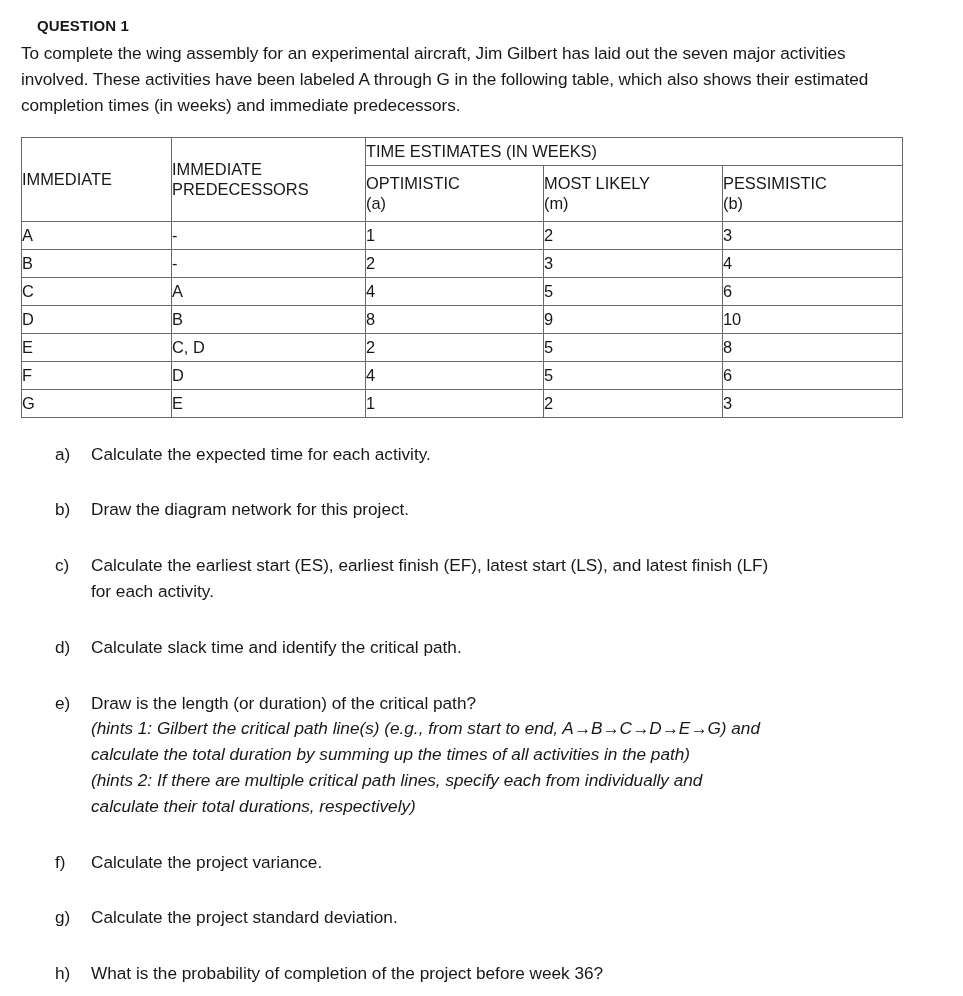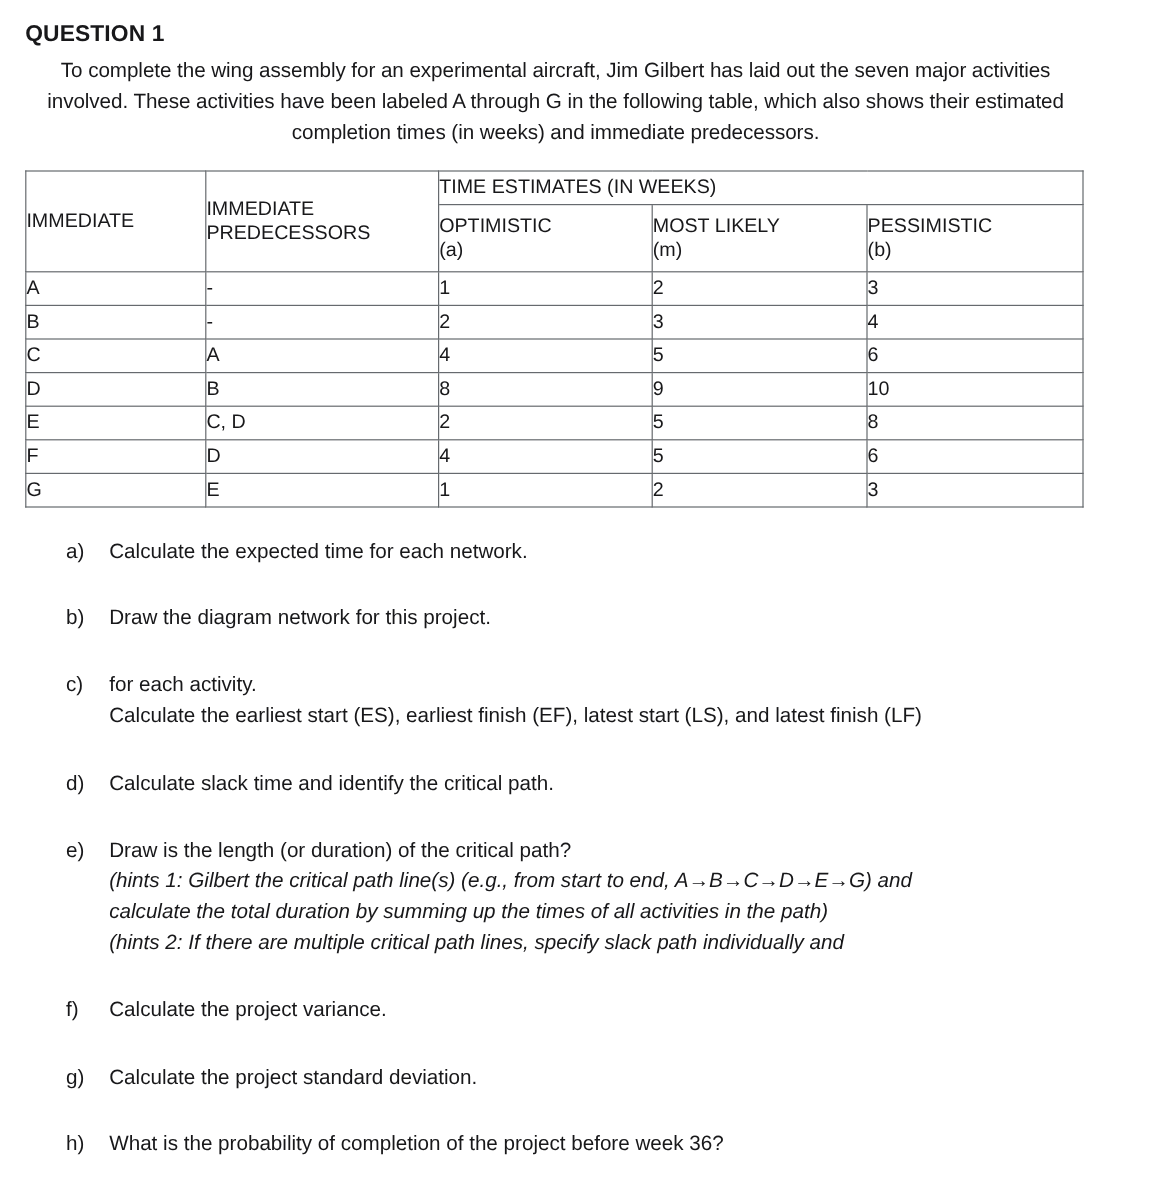--- a/index.html
+++ b/index.html
@@ -18,31 +18,31 @@
     position: relative;
     width: 963px;
     height: 996px;
     box-sizing: border-box;
     padding: 17px 0 0 0;
     overflow: hidden;
   }
 
   
   .heading {
-    font-size: 19px;
+    font-size: 15px;
     font-weight: bold;
     letter-spacing: 0.1px;
-    margin: 0 0 4px 21px;
+    margin: 0 0 4px 37px;
     line-height: 1.25;
   }
   .intro {
     margin: 0 58px 0 21px;
     font-size: 17.2px;
     line-height: 1.53;
-    text-align: center;
+    text-align: left;
     letter-spacing: -0.05px;
   }
 
   
   .tbl-wrap {
     margin: 18px 0 0 21px;
     width: 881px;
   }
   table.est {
     border-collapse: collapse;
@@ -207,49 +207,50 @@
             <td>3</td>
           </tr>
         </tbody>
     </table>
   </div>
 
   <ol class="qlist" id="question-list">
       <li class="qitem">
         <span class="qlabel">a)</span>
         <span class="qtext">
-          <span class="ln">Calculate the expected time for each network.</span>
+          <span class="ln">Calculate the expected time for each activity.</span>
         </span>
       </li>
       <li class="qitem">
         <span class="qlabel">b)</span>
         <span class="qtext">
           <span class="ln">Draw the diagram network for this project.</span>
         </span>
       </li>
       <li class="qitem">
         <span class="qlabel">c)</span>
         <span class="qtext">
+          <span class="ln">Calculate the earliest start (ES), earliest finish (EF), latest start (LS), and latest finish (LF)</span>
           <span class="ln">for each activity.</span>
-          <span class="ln">Calculate the earliest start (ES), earliest finish (EF), latest start (LS), and latest finish (LF)</span>
         </span>
       </li>
       <li class="qitem">
         <span class="qlabel">d)</span>
         <span class="qtext">
           <span class="ln">Calculate slack time and identify the critical path.</span>
         </span>
       </li>
       <li class="qitem">
         <span class="qlabel">e)</span>
         <span class="qtext">
           <span class="ln">Draw is the length (or duration) of the critical path?</span>
           <span class="hint"><span>(hints 1: Gilbert the critical path line(s) (e.g., from start to end, </span><span class="arrowpath">A→B→C→D→E→G</span><span>) and</span></span>
           <span class="hint">calculate the total duration by summing up the times of all activities in the path)</span>
-          <span class="hint justify">(hints 2: If there are multiple critical path lines, specify slack path individually and</span>
+          <span class="hint justify">(hints 2: If there are multiple critical path lines, specify each from individually and</span>
+          <span class="hint">calculate their total durations, respectively)</span>
         </span>
       </li>
       <li class="qitem">
         <span class="qlabel">f)</span>
         <span class="qtext">
           <span class="ln">Calculate the project variance.</span>
         </span>
       </li>
       <li class="qitem">
         <span class="qlabel">g)</span>

